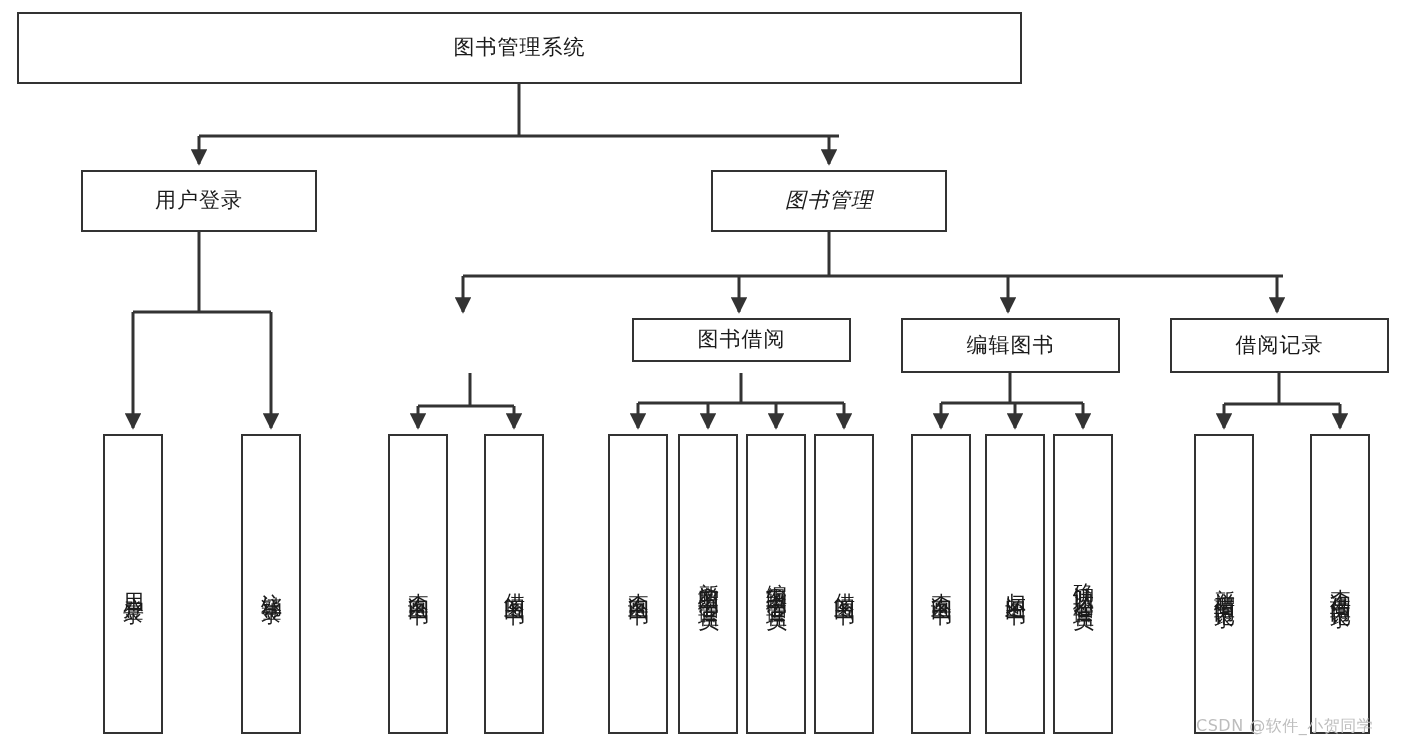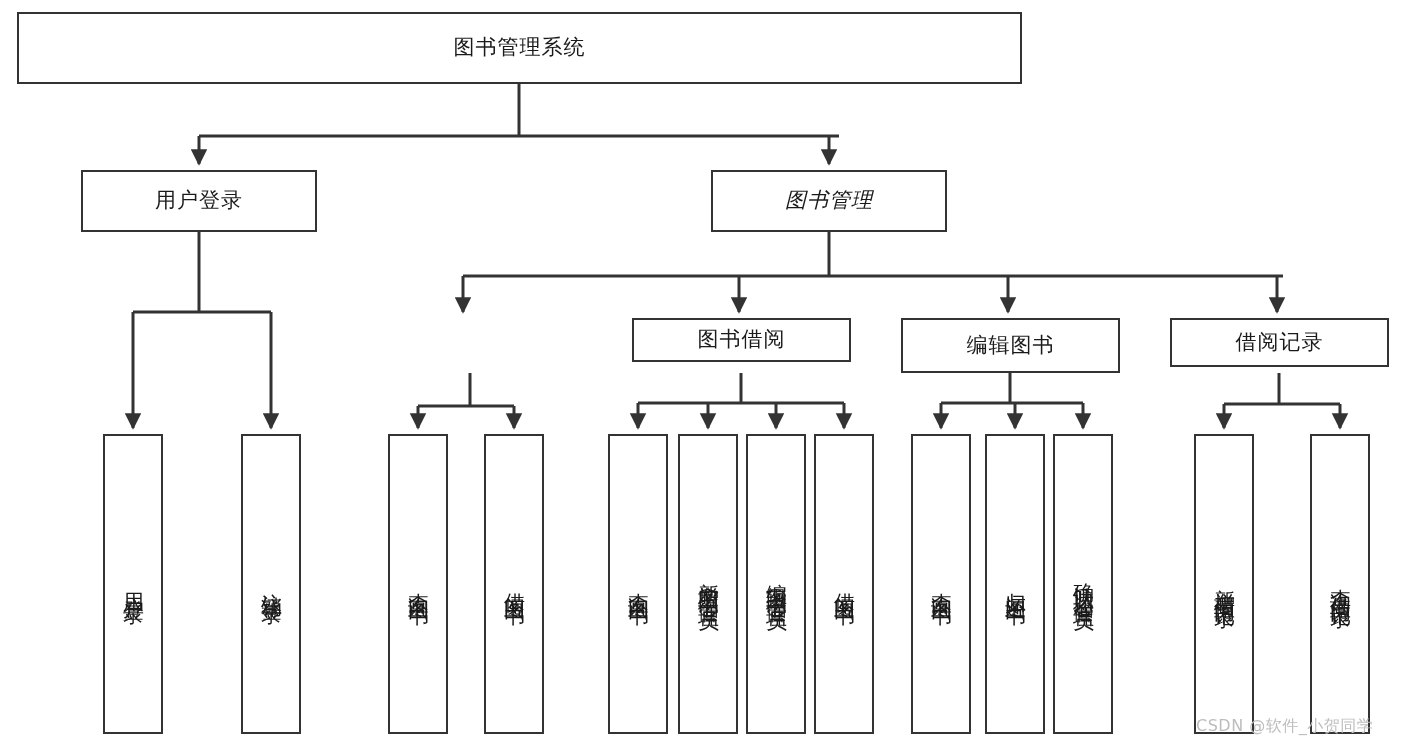--- a/index.html
+++ b/index.html
@@ -127,21 +127,21 @@
   <div class="node-box node-h" style="left:711px; top:170px; width:236px; height:62px;font-style:italic;">
     <span class="node-label">图书管理</span>
   </div>
 
   <div class="node-box node-h" style="left:632px; top:318px; width:219px; height:44px;justify-content:center;">
     <span class="node-label">图书借阅</span>
   </div>
   <div class="node-box node-h" style="left:901px; top:318px; width:219px; height:55px;">
     <span class="node-label">编辑图书</span>
   </div>
-  <div class="node-box node-h" style="left:1170px; top:318px; width:219px; height:49px;">
+  <div class="node-box node-h" style="left:1170px; top:318px; width:219px; height:55px;">
     <span class="node-label">借阅记录</span>
   </div>
 
   <div class="node-box node-v" style="left:103px; top:434px; width:60px; height:300px;">
     <span class="node-label">用户登录</span>
   </div>
   <div class="node-box node-v" style="left:241px; top:434px; width:60px; height:300px;">
     <span class="node-label">注销登录</span>
   </div>
   <div class="node-box node-v" style="left:388px; top:434px; width:60px; height:300px;">

